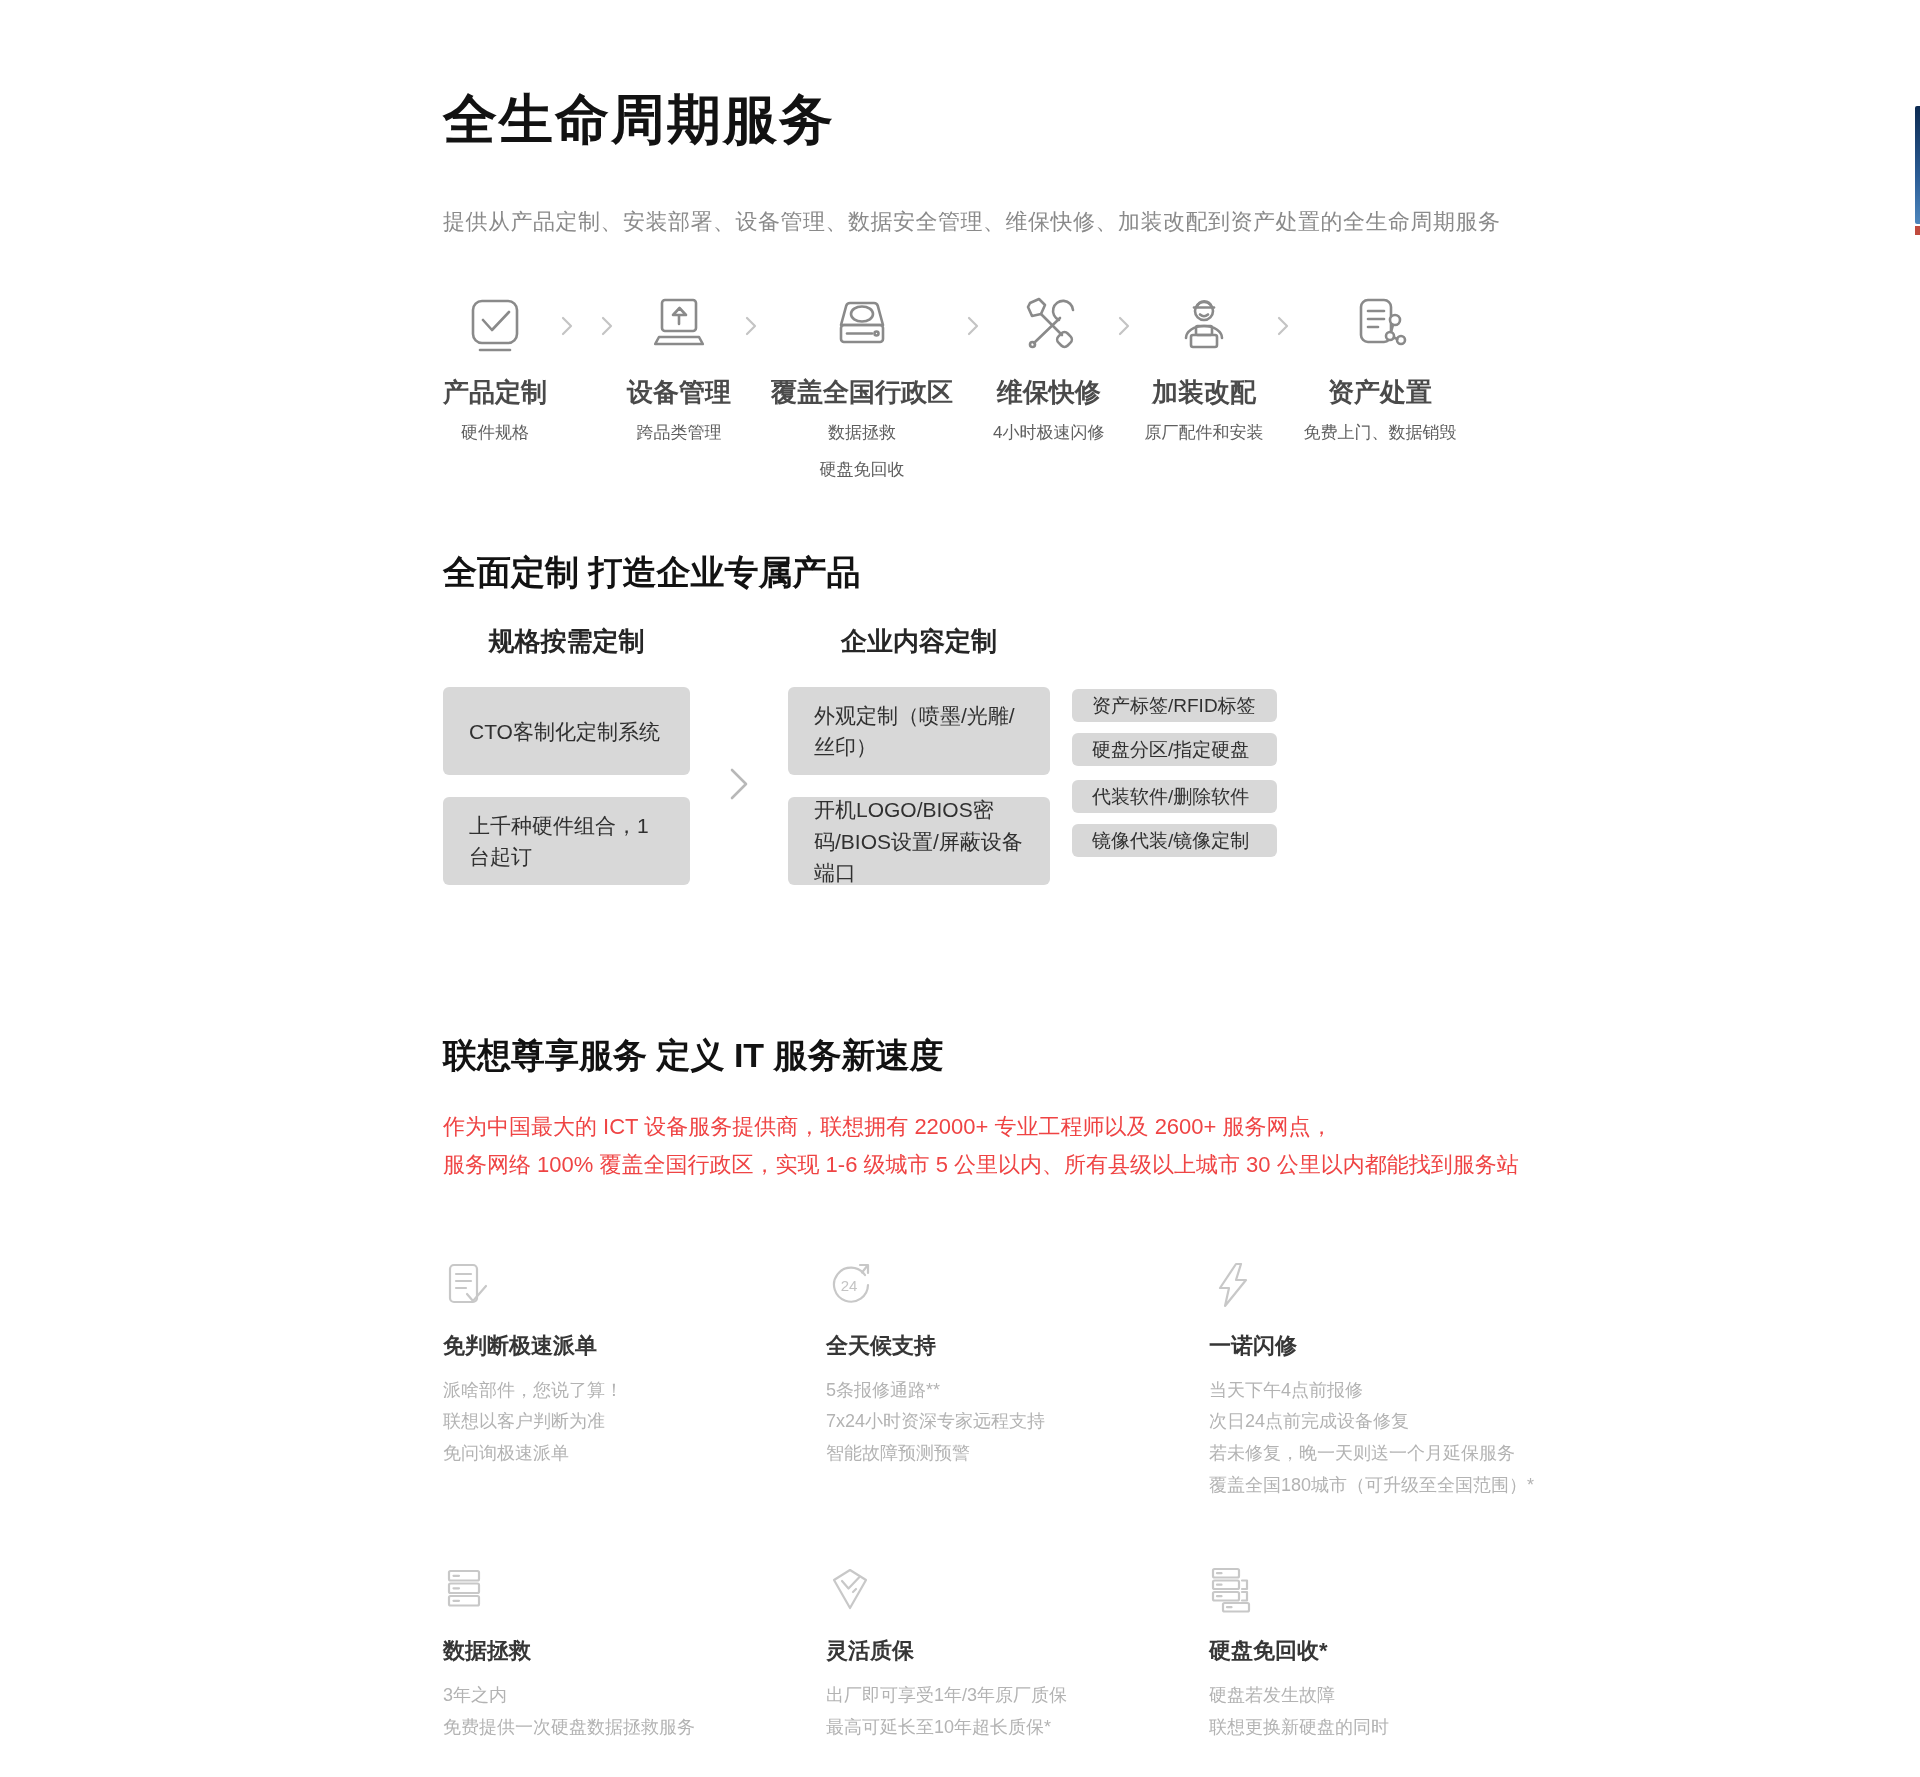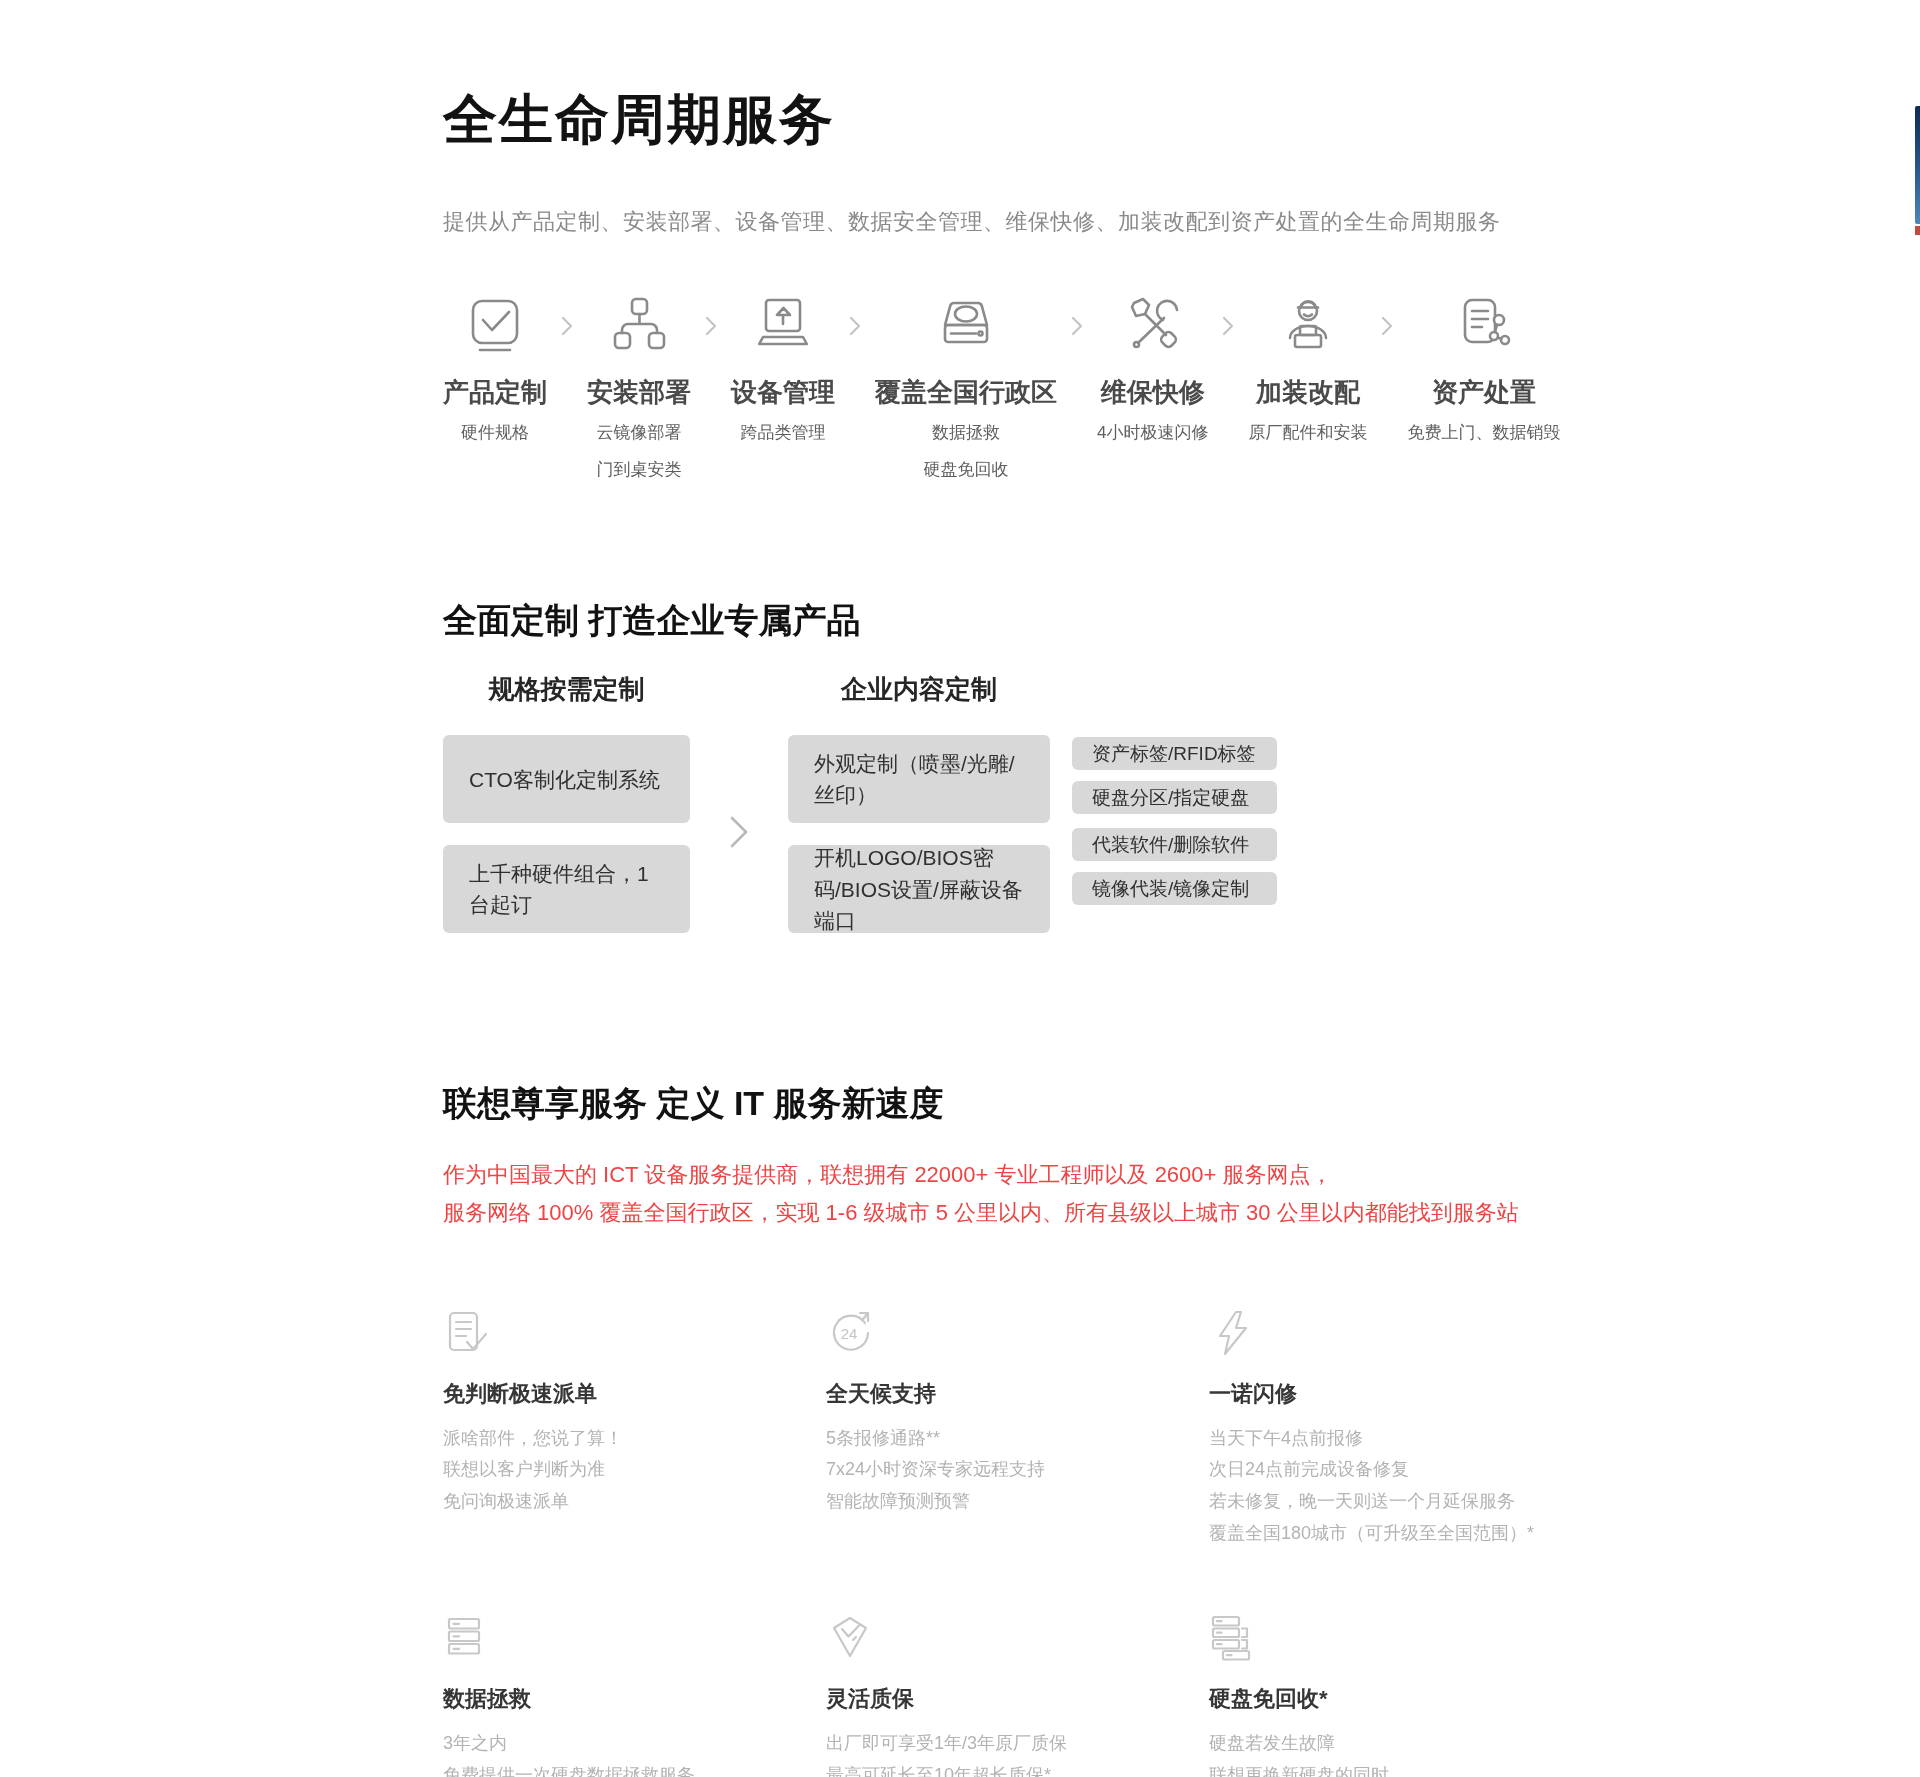--- a/index.html
+++ b/index.html
@@ -20,21 +20,21 @@
   .step { display:flex; flex-direction:column; align-items:center; text-align:center; }
   .step-icon { width:64px; height:64px; display:block; }
   .step-icon svg { width:64px; height:64px; stroke:#8a8a8a; fill:none; stroke-width:2.6; stroke-linecap:round; stroke-linejoin:round; }
   .step-name { margin-top:18px; font-size:26px; font-weight:600; color:#4a4a4a; white-space:nowrap; }
   .step-detail { margin-top:9px; font-size:17px; color:#5f5f5f; line-height:1.65; white-space:nowrap; }
   .step-detail:empty { display:none; }
   .step-arrow { margin:22px 13px 0; flex:none; }
   .step-arrow svg { stroke:#c4c4c4; fill:none; stroke-width:2.2; stroke-linecap:round; stroke-linejoin:round; }
 
   
-  .custom-heading { margin-top:114px; font-size:34px; font-weight:700; color:#121212; }
+  .custom-heading { margin-top:66px; font-size:34px; font-weight:700; color:#121212; }
   .custom-diagram { display:flex; align-items:flex-start; }
   .group-header { font-size:26px; font-weight:600; color:#262626; text-align:center; margin-bottom:28px; }
   .gray-box { background:#d8d8d8; border-radius:6px; color:#303030; display:flex; align-items:center; padding:0 26px; }
   .col-left { width:247px; }
   .box-big { width:100%; height:88px; font-size:21px; line-height:1.5; margin-bottom:22px; }
   .custom-chevron { margin:142px 38px 0; flex:none; }
   .custom-chevron svg { stroke:#b8b8b8; fill:none; stroke-width:2.6; stroke-linecap:round; stroke-linejoin:round; }
   .col-right .right-cols { display:flex; }
   .bigcol { width:262px; }
   .smallcol { width:205px; margin-left:22px; padding-top:2px; }
@@ -75,34 +75,20 @@
           </svg>
       </span>
       <div class="step-name">产品定制</div>
       <div class="step-detail">硬件规格</div>
     </div>
 
     <span class="step-arrow"><svg width="14" height="22" viewBox="0 0 14 22">
           <polyline points="3,3 11,11 3,19"></polyline>
         </svg></span>
 
-    <div class="step">
-      <span class="step-icon">
-        <svg viewBox="0 0 64 64">
-            <rect x="25" y="6" width="15" height="15" rx="4"></rect>
-            <line x1="32.5" y1="21" x2="32.5" y2="30"></line>
-            <path d="M15 40 v-3 a6 6 0 0 1 6-6 h23 a6 6 0 0 1 6 6 v3"></path>
-            <rect x="8" y="40" width="15" height="15" rx="4"></rect>
-            <rect x="42" y="40" width="15" height="15" rx="4"></rect>
-          </svg>
-      </span>
-      <div class="step-name">安装部署</div>
-      <div class="step-detail">云镜像部署</div>
-      <div class="step-detail">门到桌安类</div>
-    </div>
 
     <span class="step-arrow"><svg width="14" height="22" viewBox="0 0 14 22">
           <polyline points="3,3 11,11 3,19"></polyline>
         </svg></span>
 
     <div class="step">
       <span class="step-icon">
         <svg viewBox="0 0 64 64">
             <rect x="15" y="7" width="34" height="31" rx="3"></rect>
             <path d="M32 31 v-9 h-6 l6.5-7 6.5 7 h-6"></path>

